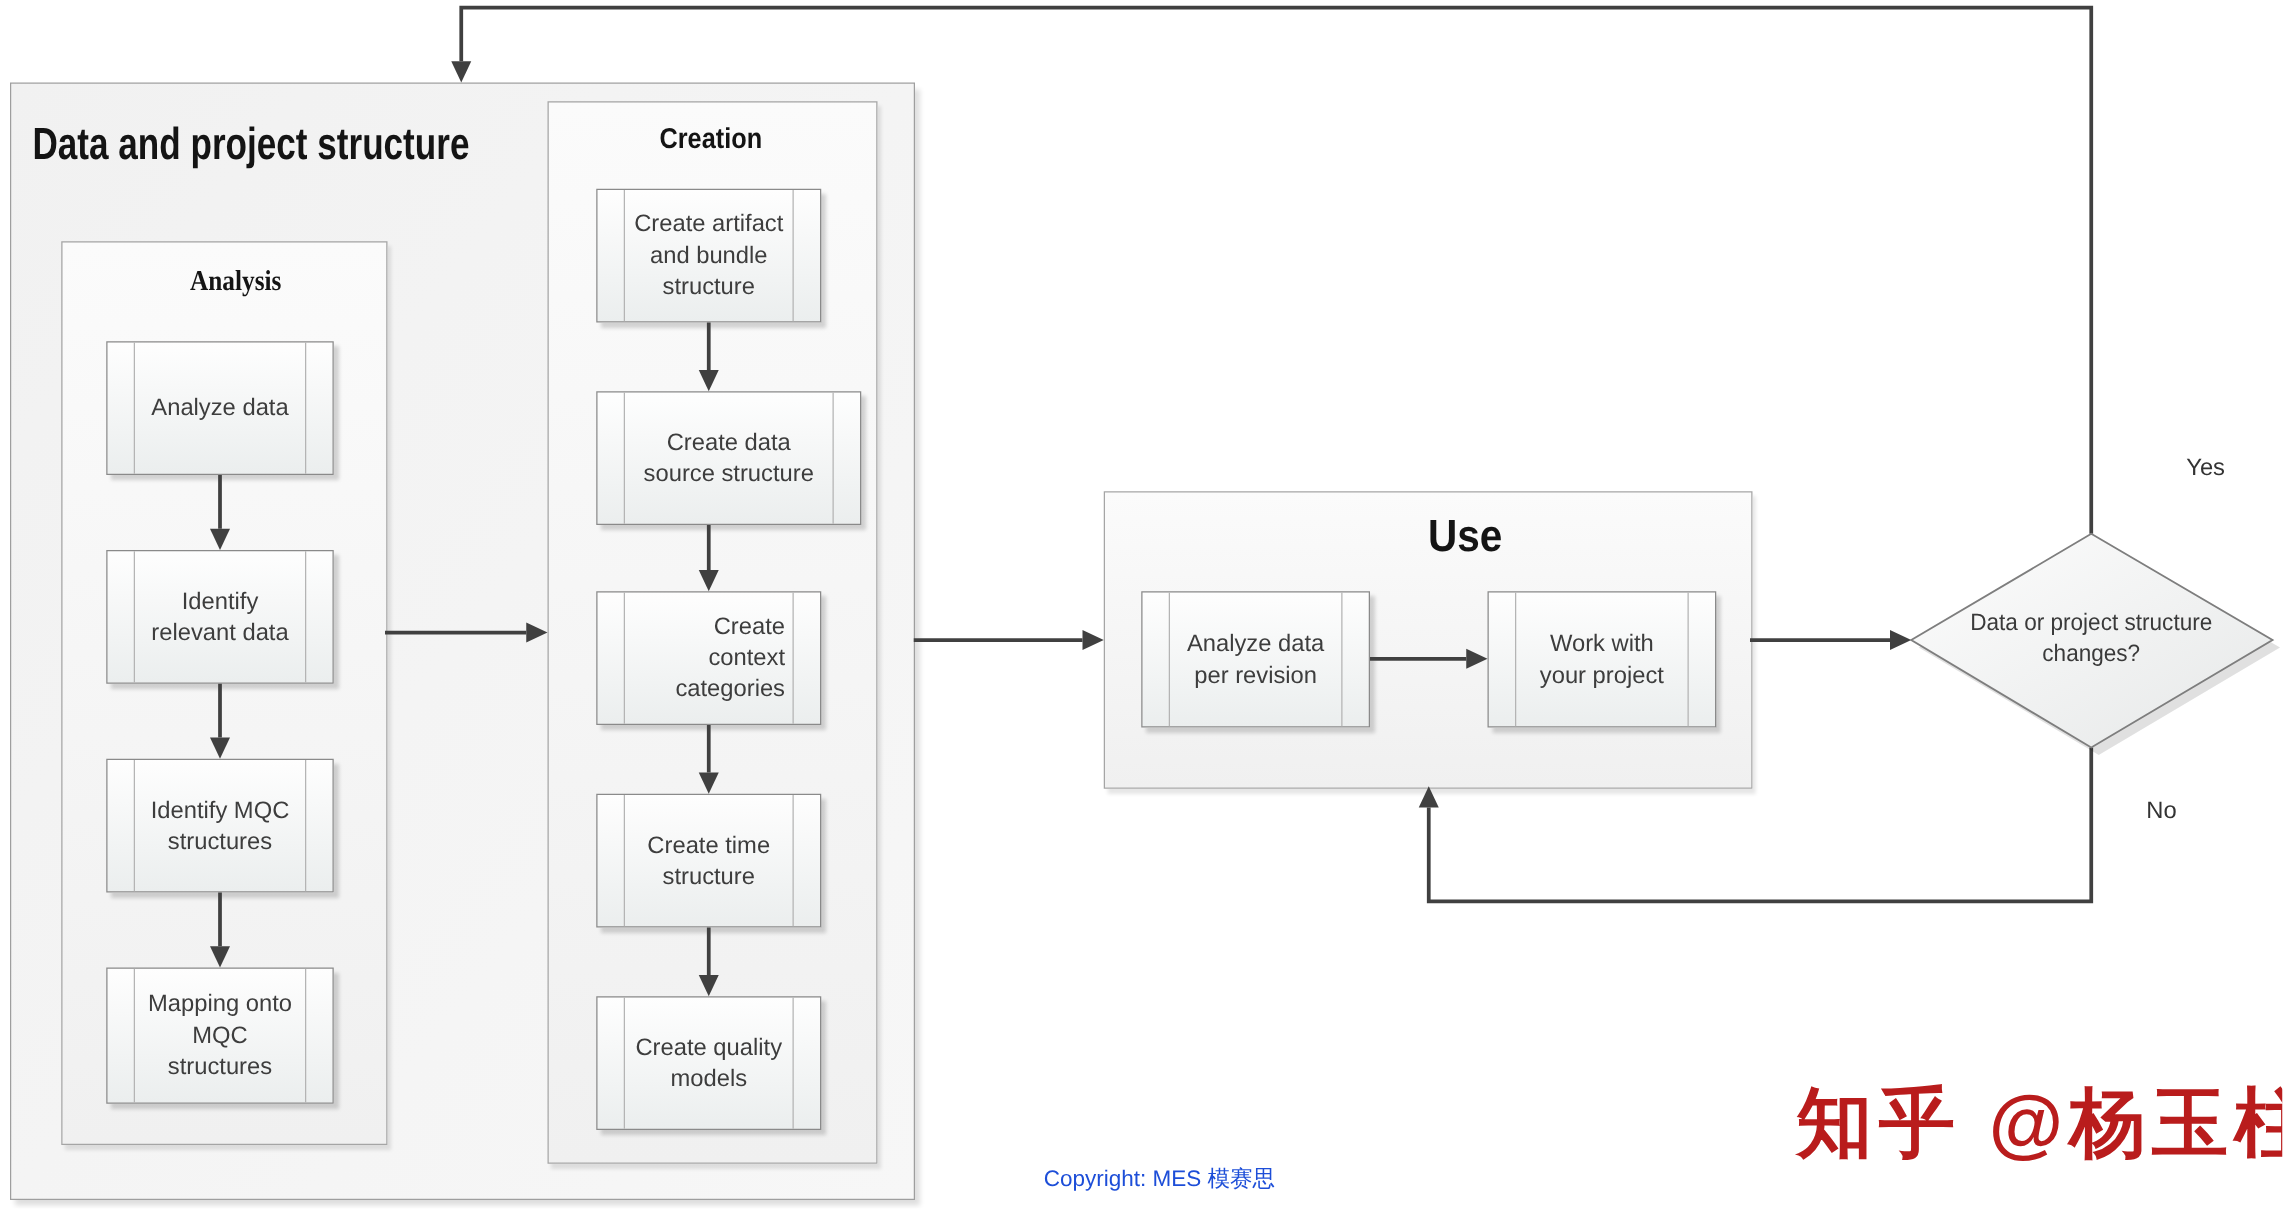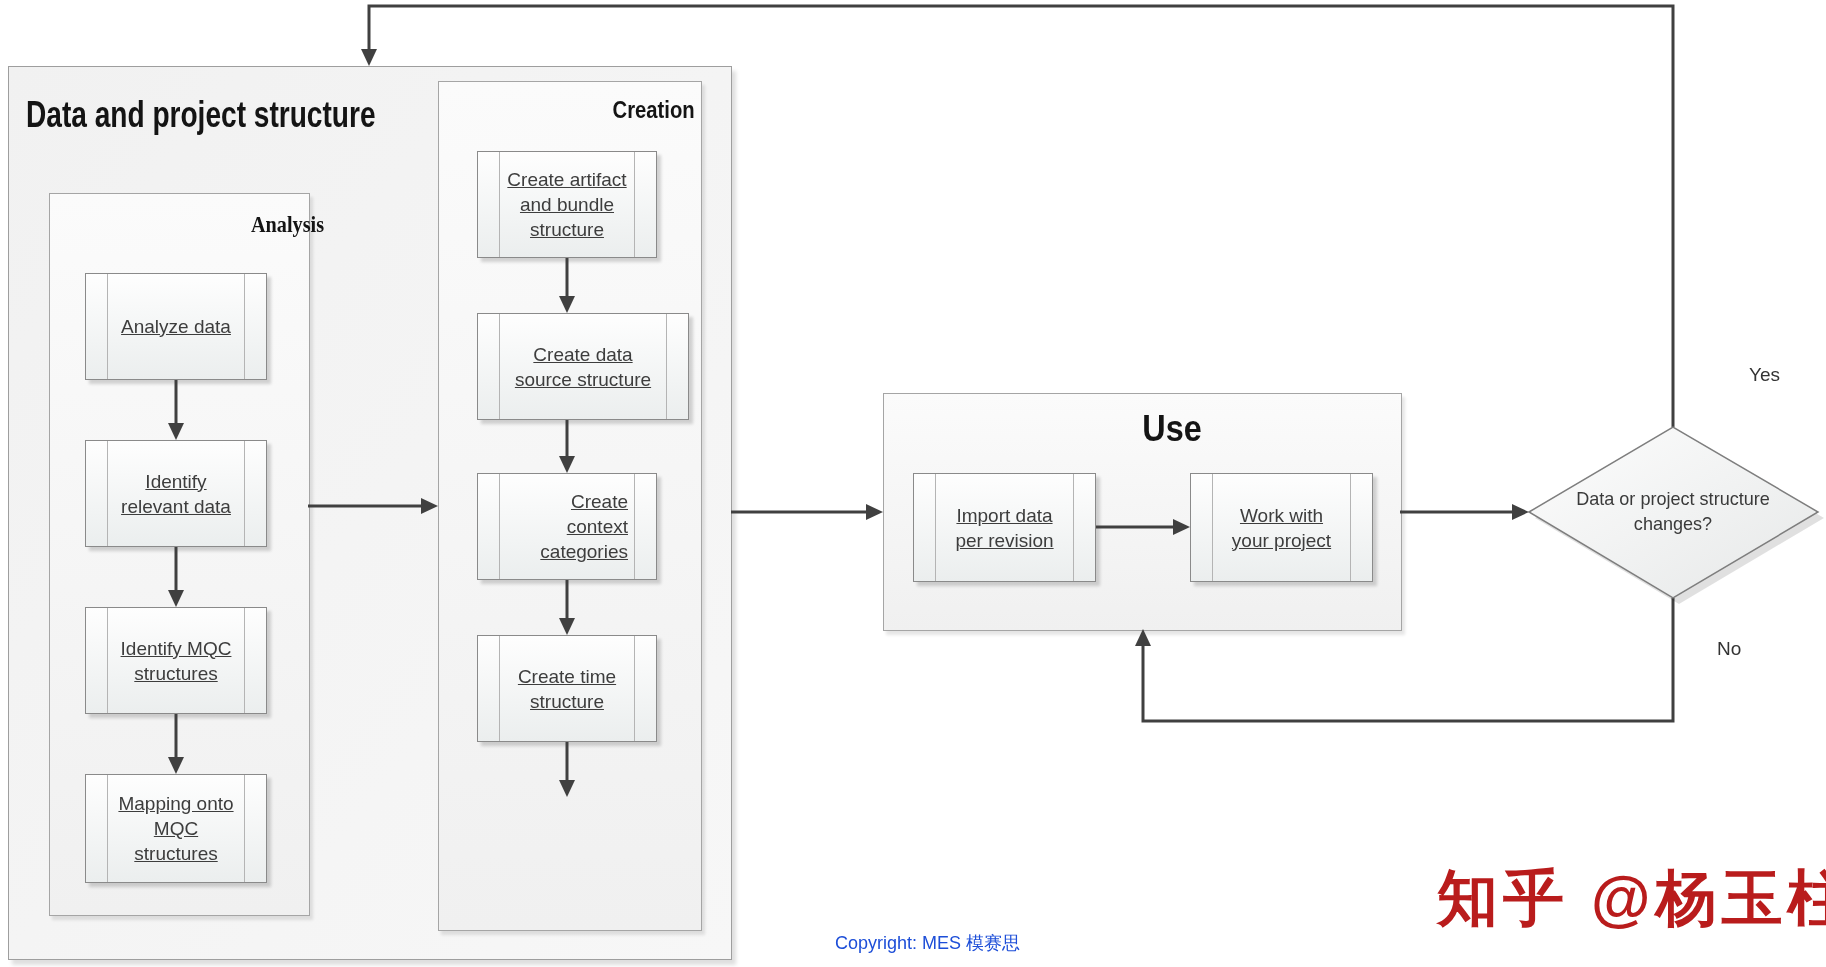--- a/index.html
+++ b/index.html
@@ -15,31 +15,31 @@
   }
   .lane{
     position:absolute;border:1px solid #a5a5a5;
     background:linear-gradient(to bottom,#fbfbfb,#f0f0f0);
     box-shadow:3px 4px 3px rgba(0,0,0,0.10);
   }
   .group-title{
     position:absolute;font-weight:bold;color:#141414;white-space:nowrap;
   }
   .t-big{font-size:36px;transform:scaleX(0.78);transform-origin:left center;}
-  .t-lane{font-size:23px;width:100%;text-align:right;}
+  .t-lane{font-size:23px;width:100%;text-align:center;}
   .t-lane>span{display:inline-block;transform:scaleX(0.88);}
   .t-use{font-size:36px;width:100%;text-align:center;}
   .t-use>span{display:inline-block;transform:scaleX(0.9);}
   
   .pbox{
     position:absolute;border:1px solid #8a8a8a;
     background:linear-gradient(to bottom,#fefefe,#ebeeee);
     box-shadow:4px 4px 3px rgba(0,0,0,0.16);
     display:flex;align-items:center;justify-content:center;text-align:center;
-    font-size:19px;line-height:25px;color:#3d3d3d;padding:0 28px;box-sizing:border-box;text-decoration:underline;
+    font-size:19px;line-height:25px;color:#3d3d3d;padding:0 28px;box-sizing:border-box;
   }
   .pbox::before,.pbox::after{
     content:"";position:absolute;top:0;bottom:0;width:0;border-left:1px solid #b4b4b4;
   }
   .pbox::before{left:21px;}
   .pbox::after{right:21px;}
   
   svg.wires{position:absolute;left:0;top:0;pointer-events:none;}
   .wire{fill:none;stroke:#404040;stroke-width:3;}
   .head{fill:#404040;stroke:none;}
@@ -91,27 +91,30 @@
   </div>
   <div class="pbox" style="left:477px;top:313px;width:212px;height:107px;">
     <span>Create data source structure</span>
   </div>
   <div class="pbox" style="left:477px;top:473px;width:180px;height:107px;text-align:right;">
     <span>Create context categories</span>
   </div>
   <div class="pbox" style="left:477px;top:635px;width:180px;height:107px;">
     <span>Create time structure</span>
   </div>
+  <div class="pbox" style="left:477px;top:797px;width:180px;height:107px;">
+    <span>Create quality models</span>
+  </div>
 
   <div class="lane" style="left:883px;top:393px;width:517px;height:236px;"></div>
   <div class="group-title t-use" style="left:862px;top:408px;width:621px;">
     <span>Use</span>
   </div>
   <div class="pbox" style="left:913px;top:473px;width:183px;height:109px;">
-    <span>Import data per revision</span>
+    <span>Analyze data per revision</span>
   </div>
   <div class="pbox" style="left:1190px;top:473px;width:183px;height:109px;">
     <span>Work with your project</span>
   </div>
 
   <svg class="wires" width="1826" height="967" viewBox="0 0 1826 967">
     <defs>
       <linearGradient id="gDia" x1="0" y1="0" x2="1" y2="1">
         <stop offset="0" stop-color="#fdfdfd"></stop>
         <stop offset="1" stop-color="#e6e8e8"></stop>

